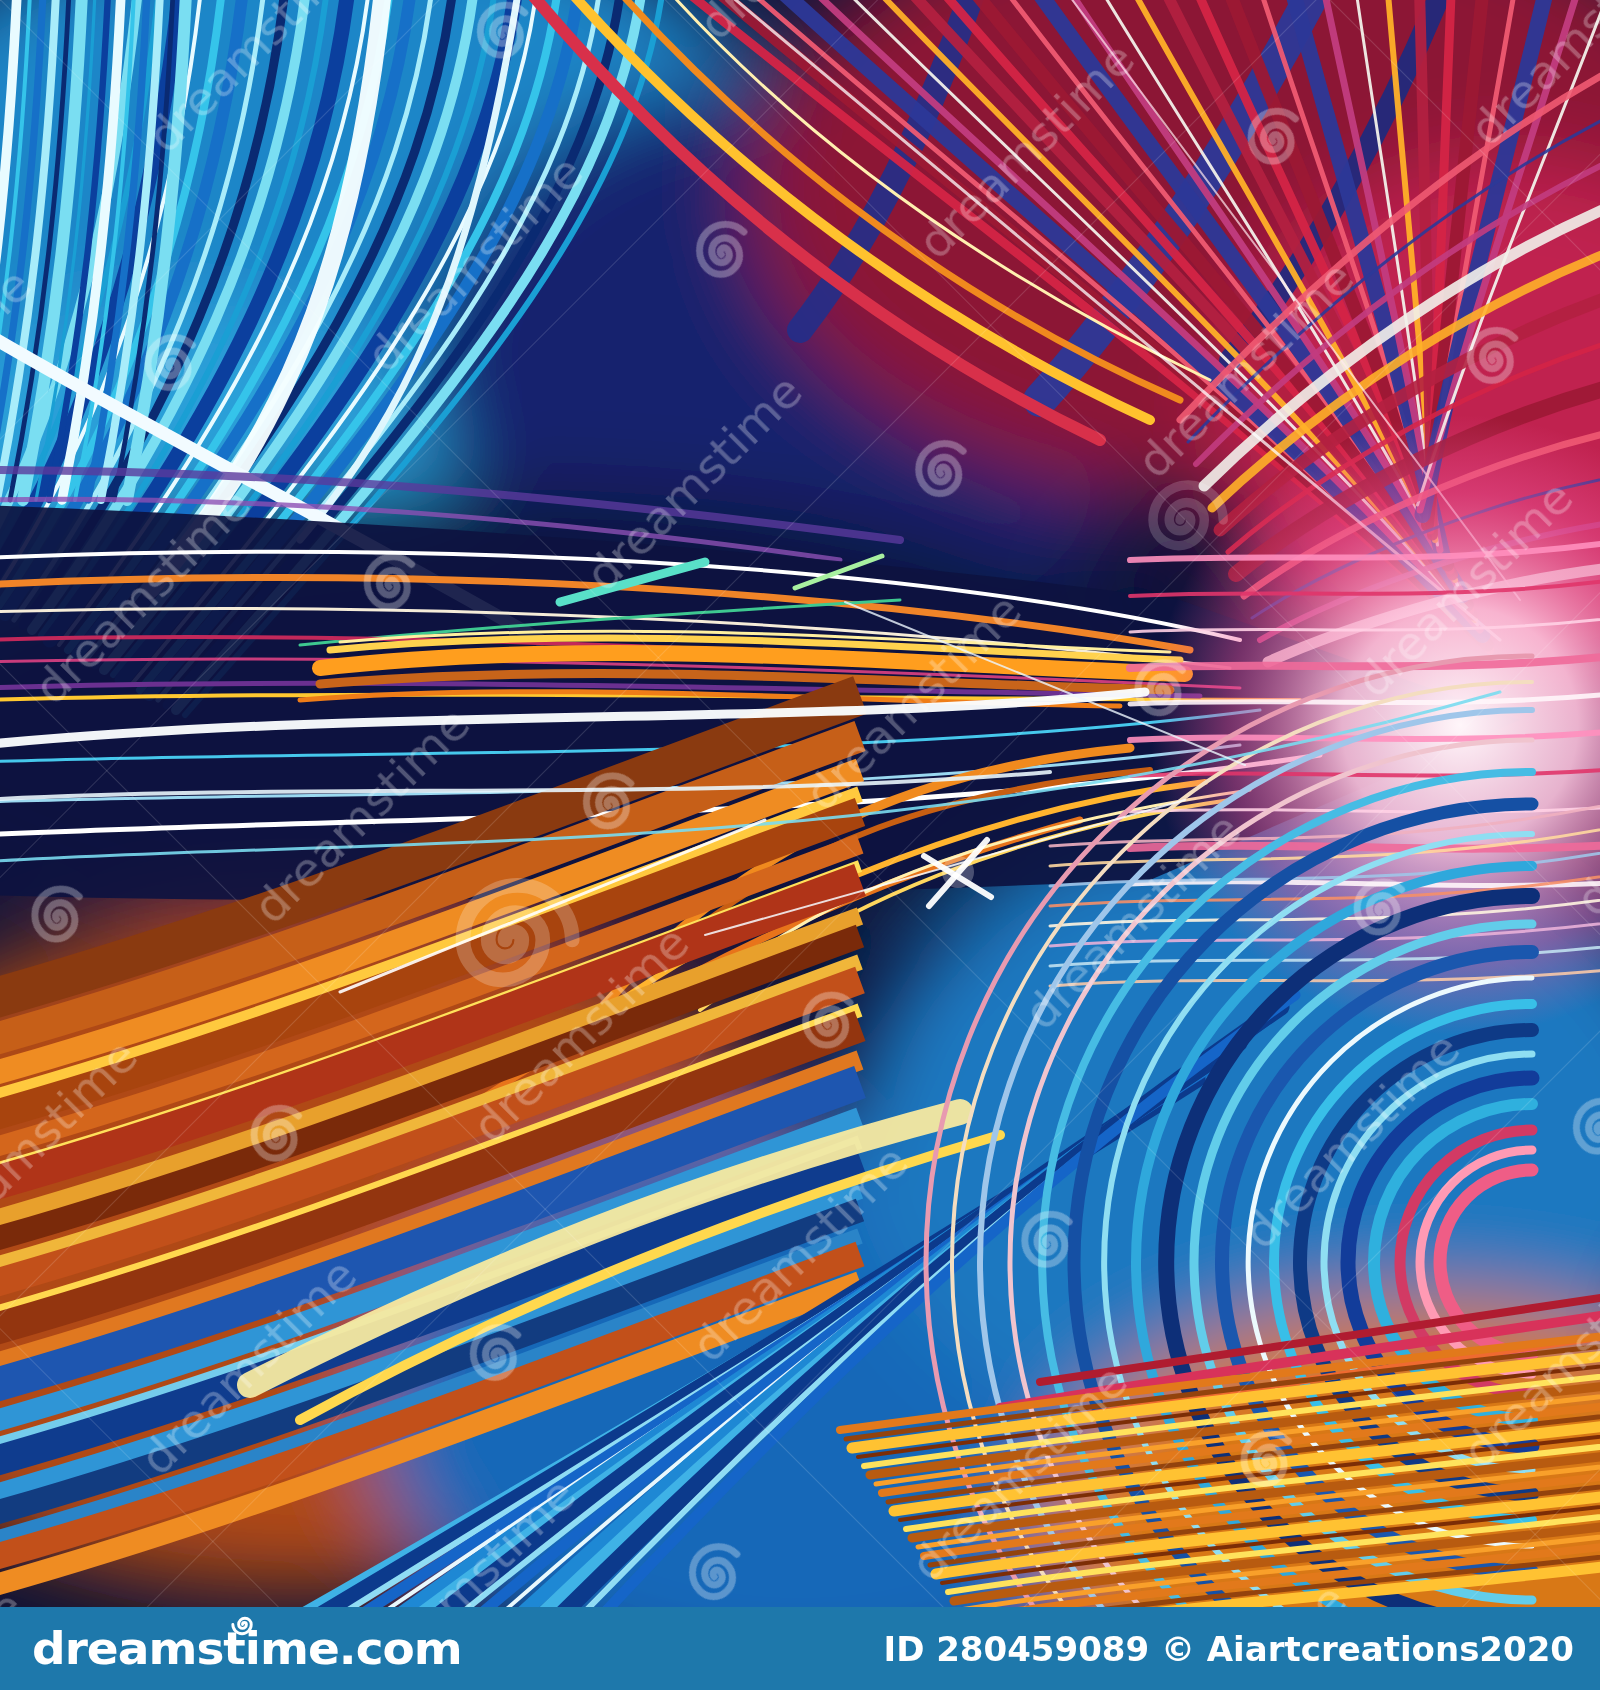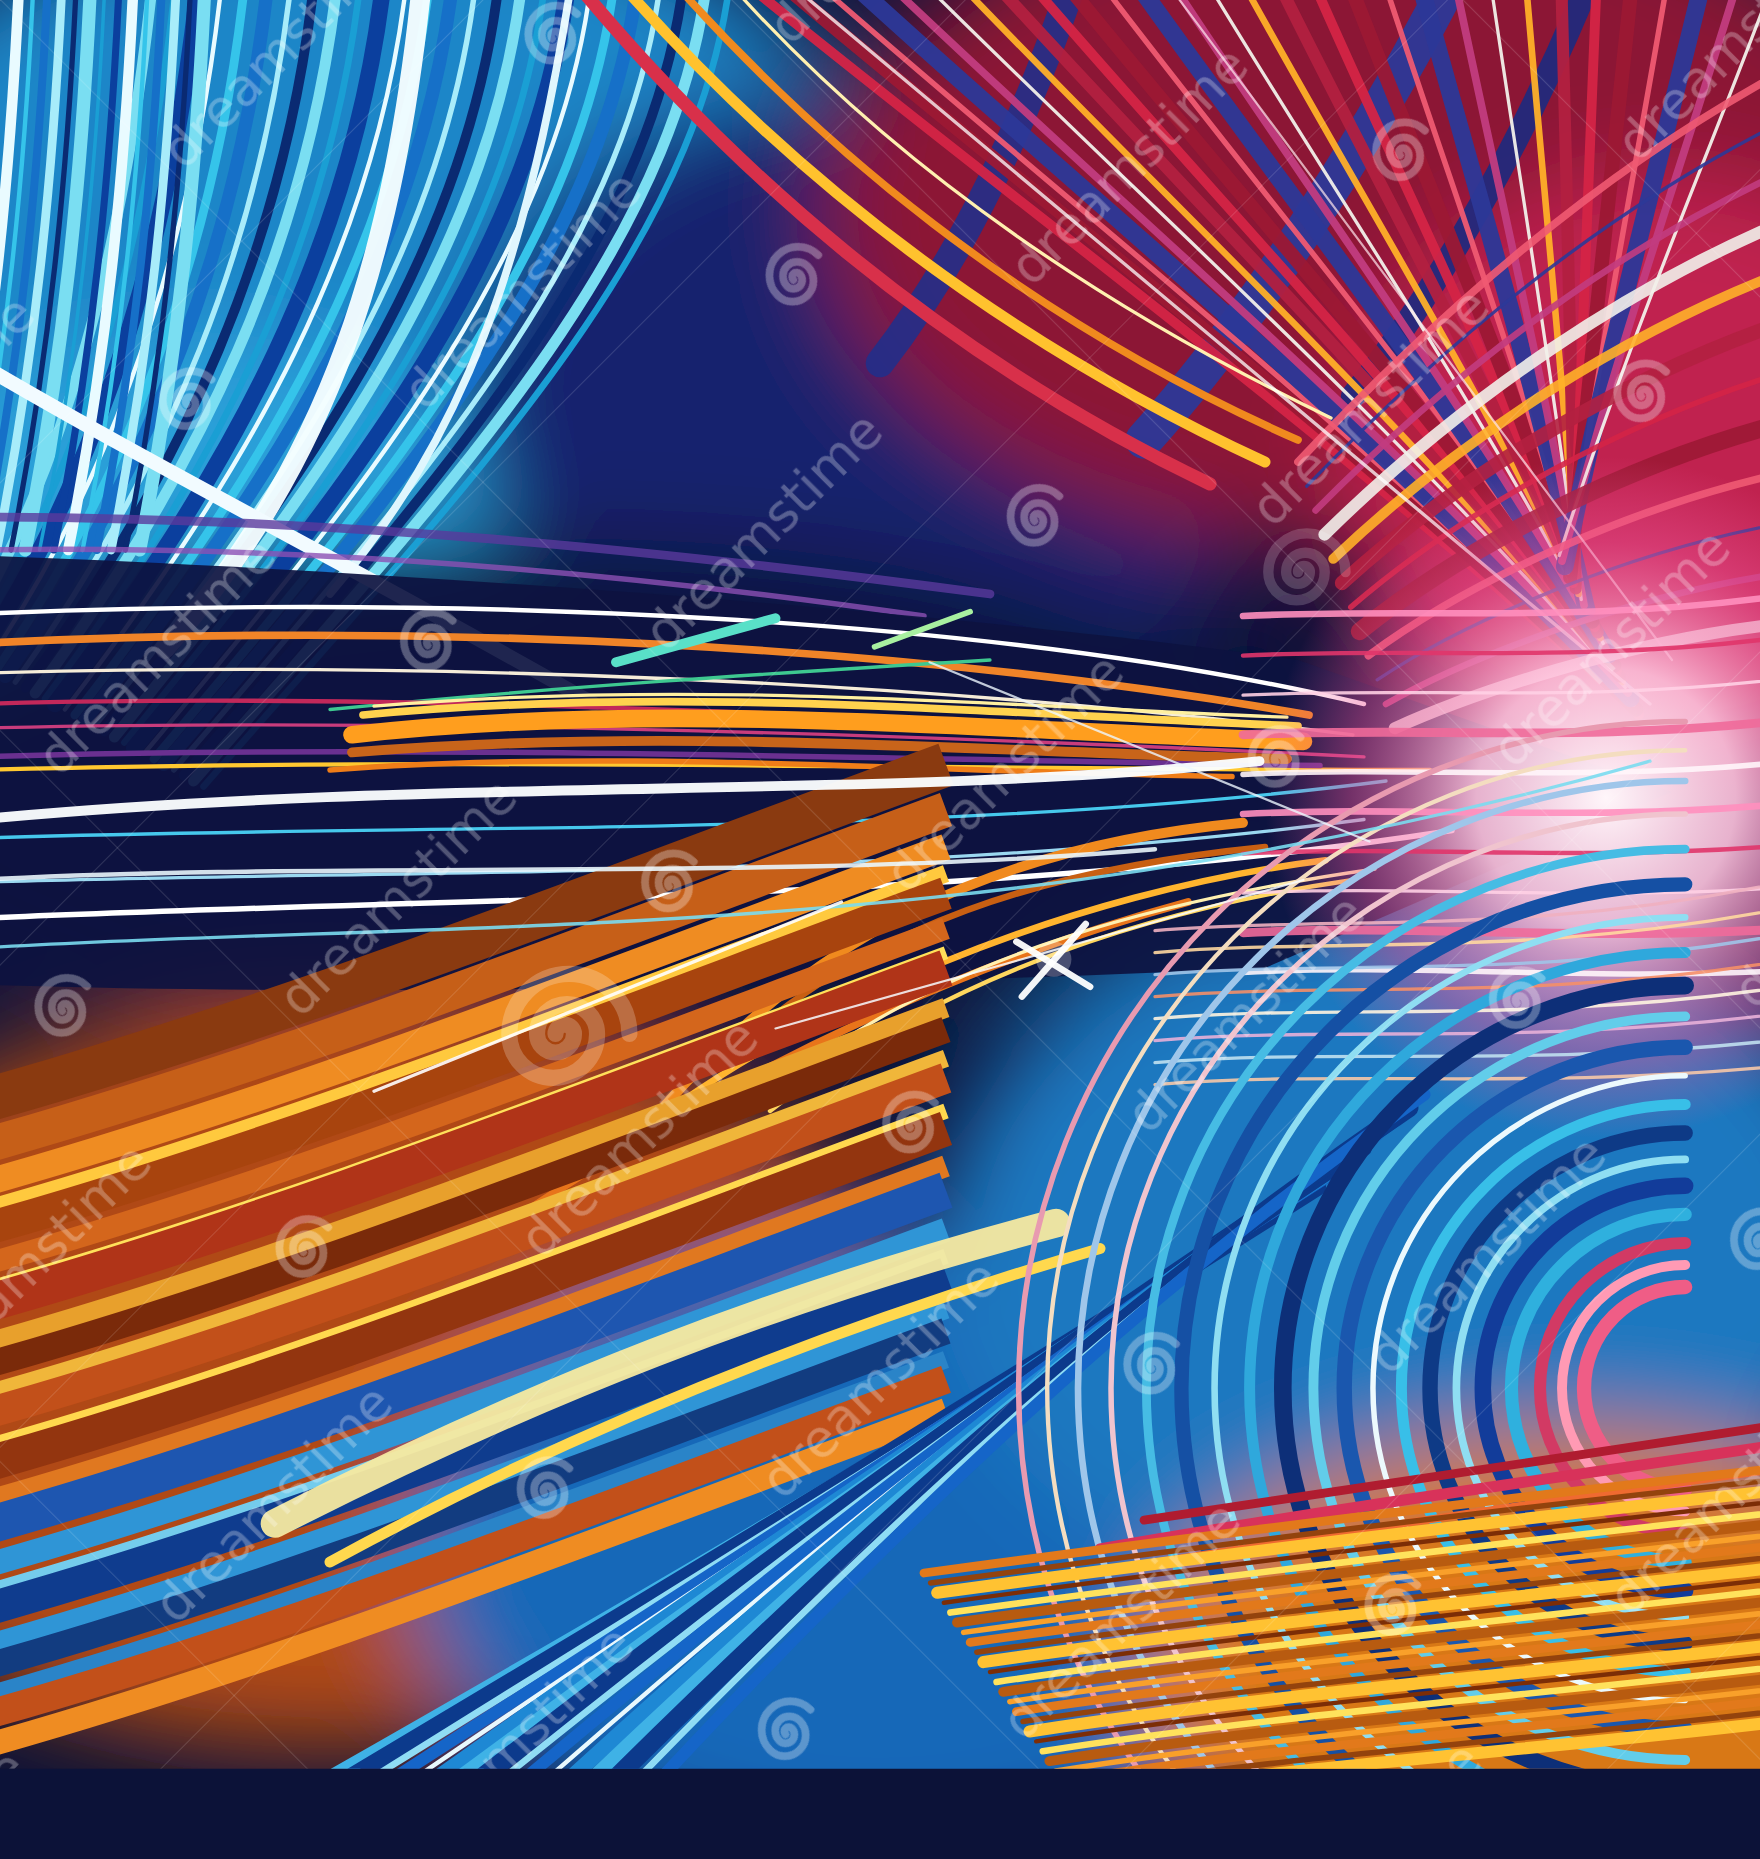--- a/index.html
+++ b/index.html
@@ -329,13 +329,22 @@
         <line x1="0" y1="0" x2="0" y2="310" stroke="#ffffff" stroke-width="2" opacity="0.14"></line>
         <text x="8" y="228" font-family="DejaVu Sans, Liberation Sans, sans-serif" font-size="47" fill="#ffffff" opacity="0.28">dreamstime</text>
         <use href="#spiral" x="330" y="70" opacity="0.30"></use>
       </pattern>
     </defs>
     <rect x="0" y="0" width="1600" height="1608" fill="url(#wmp)"></rect>
     <use href="#spiral" transform="translate(505,940) scale(2.1)" opacity="0.22"></use>
     <use href="#spiral" transform="translate(1180,520) scale(1.35)" opacity="0.18"></use>
   </svg>
 
+  <div class="footer-bar">
+    <div class="logo-wrap">
+      <span class="logo-text">dreamstime.com</span>
+      <svg class="logo-spiral" width="30" height="30" viewBox="-30 -32 62 62">
+        <path d="M 0 0 a 4 4 0 0 1 8 0 a 8 8 0 0 1 -16 0 a 13 13 0 0 1 26 0 a 19 19 0 0 1 -38 0" fill="none" stroke="#ffffff" stroke-width="6" stroke-linecap="round"></path>
+      </svg>
+    </div>
+    <span class="credit-text">ID 280459089 © Aiartcreations2020</span>
+  </div>
 </div>
 
 </body></html>

